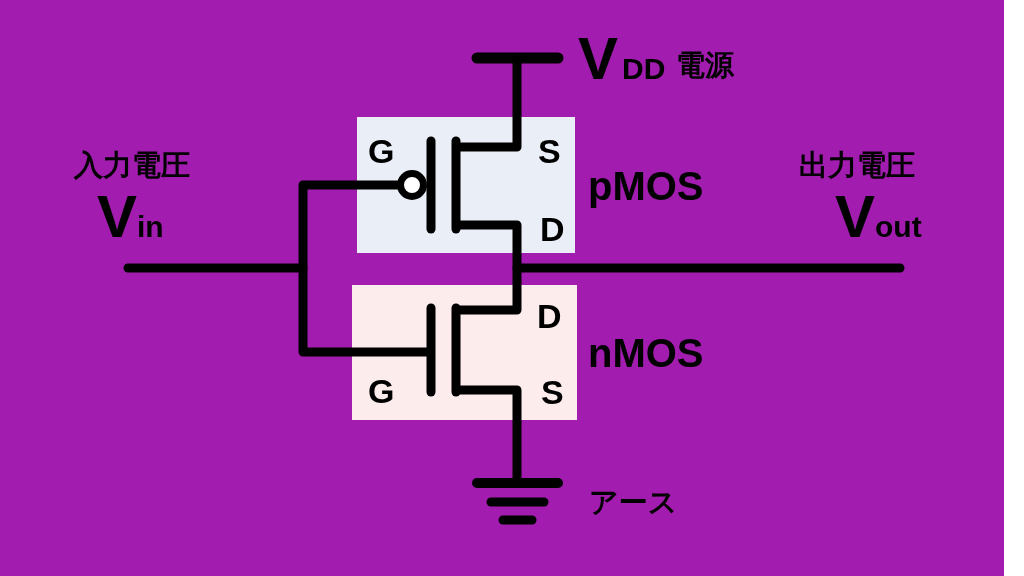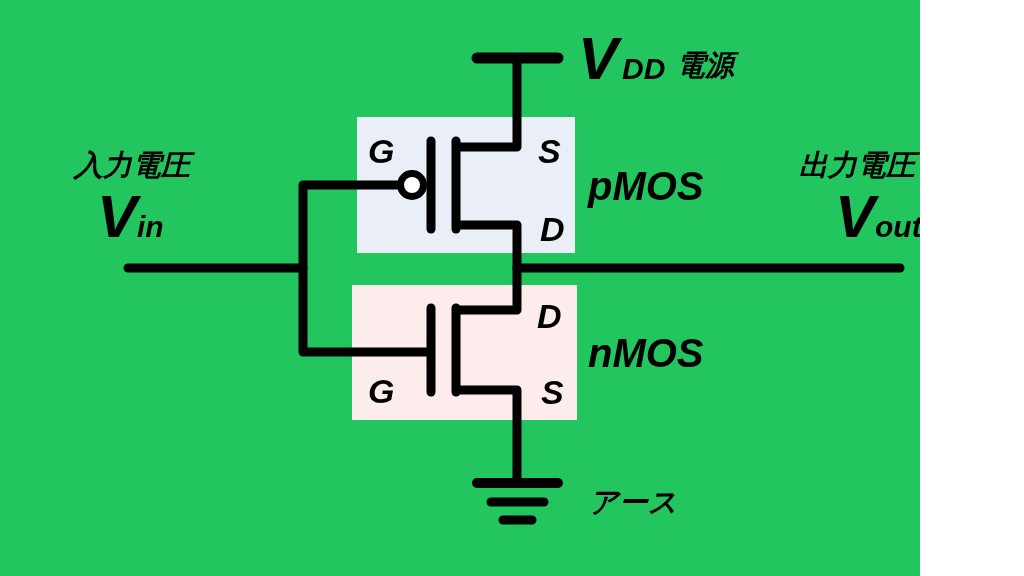--- a/index.html
+++ b/index.html
@@ -1,23 +1,22 @@
 <!DOCTYPE html>
 <html><head>
 <meta charset="utf-8">
 <style>
   html, body { margin: 0; padding: 0; background: #ffffff; }
   .stage {
     position: relative;
-    width: 920px;
+    width: 1004px;
     height: 576px;
-    background: #22c55e;
+    background: #a21caf;
     overflow: hidden;
     font-family: "Liberation Sans", "DejaVu Sans", sans-serif;
-    font-style: italic;
   }
   svg { display: block; }
   .t {
     font-family: "Liberation Sans", "DejaVu Sans", sans-serif;
     font-weight: bold;
     fill: #000000;
   }
   .t-caption   { font-size: 29px; }
   .t-vbig      { font-size: 60px; }
   .t-vsub      { font-size: 30px; }

